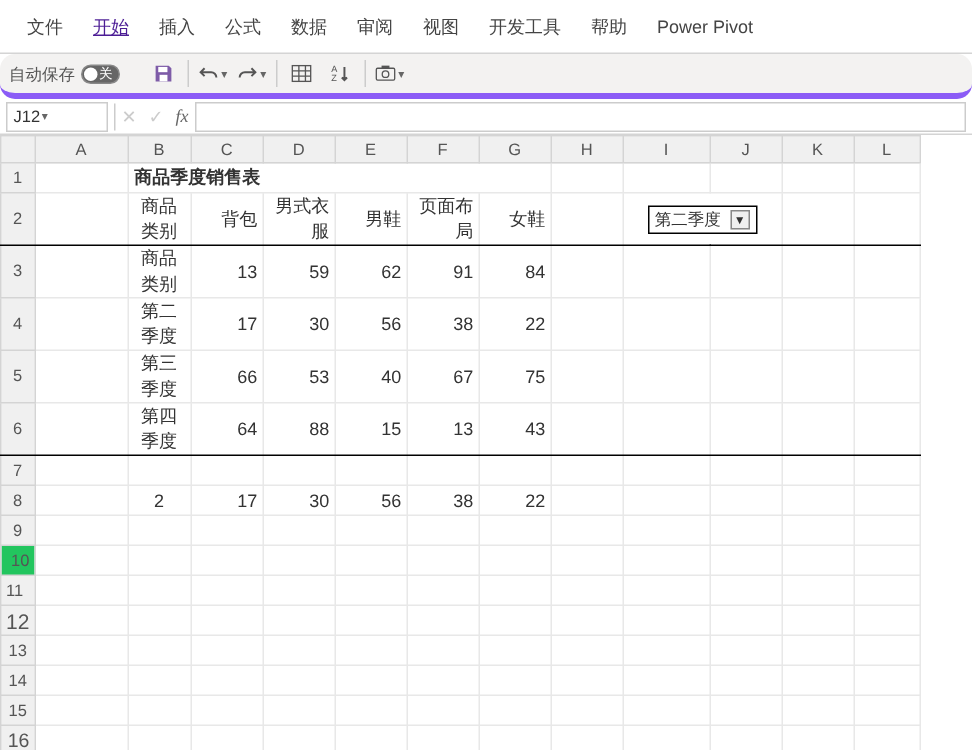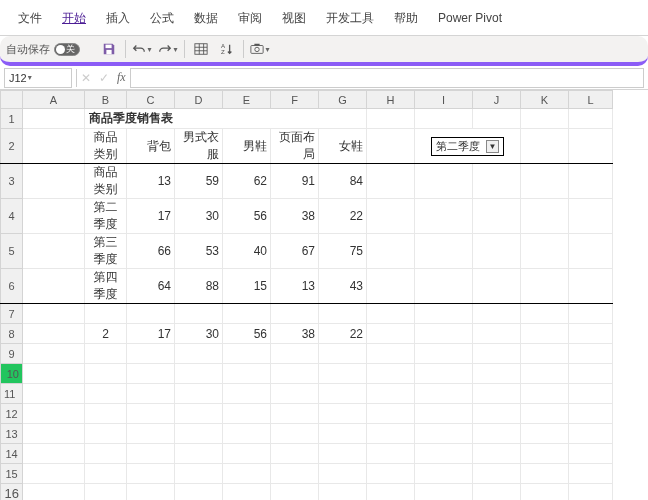--- a/index.html
+++ b/index.html
@@ -298,21 +298,21 @@
           <td></td>
           <td></td>
           <td></td>
           <td></td>
           <td></td>
           <td></td>
           <td></td>
           <td></td>
         </tr>
         <tr class="cells">
-          <td style="width: 22px; background: rgb(240, 240, 240); text-align: center; border: 1px solid rgb(212, 212, 212); font-size: 11px; color: rgb(85, 85, 85);">12</td>
+          <td style="width: 22px; background: rgb(240, 240, 240); text-align: center; border: 1px solid rgb(212, 212, 212); font-size: 14px; color: rgb(85, 85, 85);">12</td>
           <td></td>
           <td></td>
           <td></td>
           <td></td>
           <td></td>
           <td></td>
           <td></td>
           <td></td>
           <td></td>
           <td></td>

